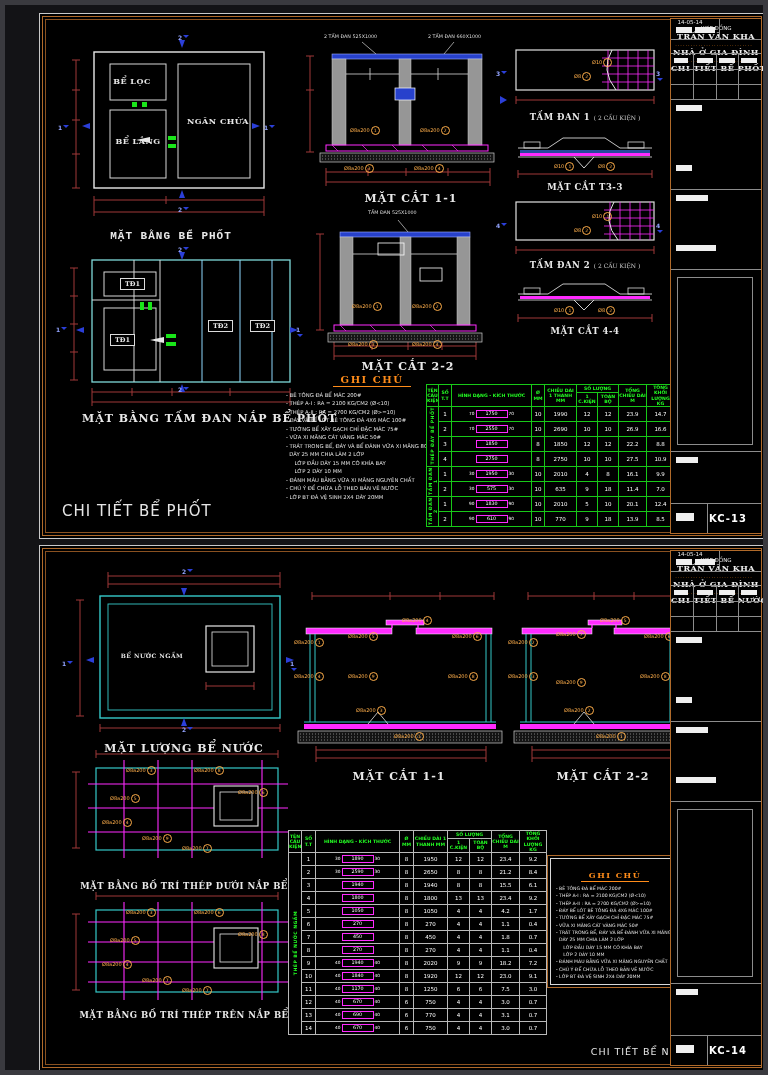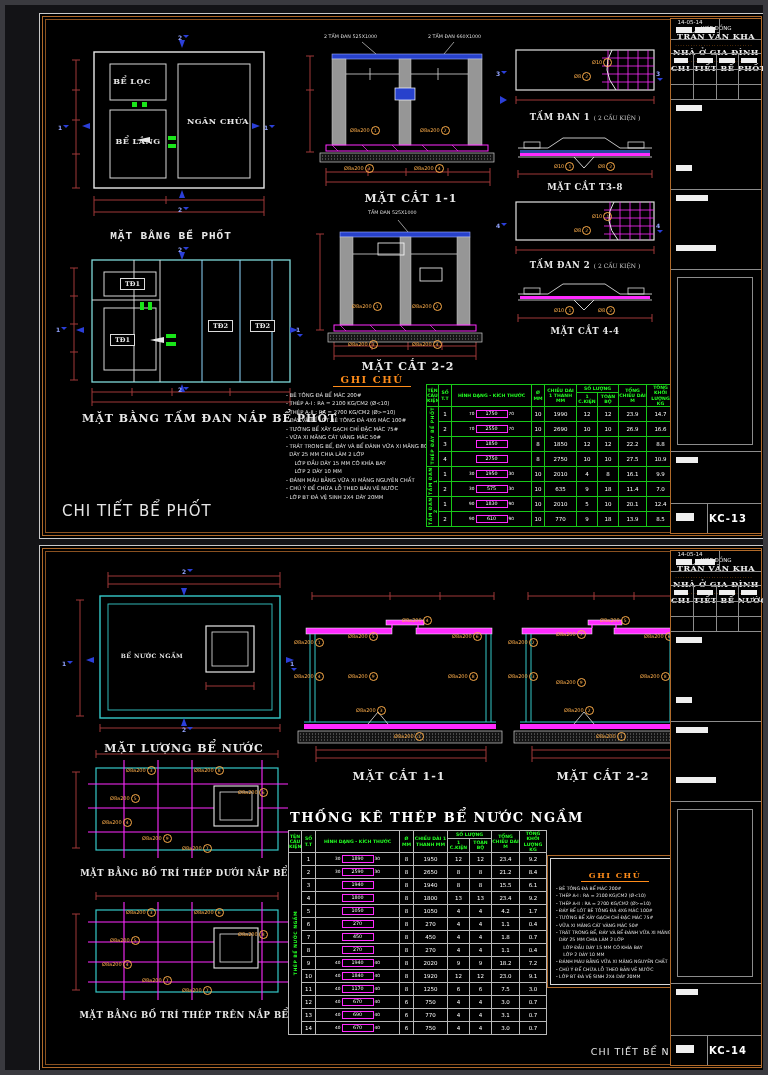--- a/index.html
+++ b/index.html
@@ -280,21 +280,21 @@
         <rect x="12" y="23" width="130" height="3" fill="#ff2bff"></rect>
         <line x1="10" y1="27" x2="144" y2="27" stroke="#e8e8e8" stroke-width=".8"></line>
         <polyline points="66,27 76,38 86,27" fill="none" stroke="#e8e8e8" stroke-width=".9"></polyline>
         <g stroke="#a03838" stroke-width="1">
           <line x1="10" y1="44" x2="144" y2="44"></line>
             <line x1="10" y1="40" x2="10" y2="48"></line>
             <line x1="144" y1="40" x2="144" y2="48"></line>
         </g>
       </svg>
     <span class="co" style="left: 46px; top: 32px;">Ø10<span class="n">1</span></span><span class="co" style="left: 90px; top: 32px;">Ø8<span class="n">2</span></span></div>
-    <div class="abs vtitle sm" style="left:488px;top:168px;width:114px;">MẶT CẮT T3-8</div>
+    <div class="abs vtitle sm" style="left:488px;top:168px;width:114px;">MẶT CẮT T3-3</div>
 
     <div class="abs" style="left:464px;top:184px;width:162px;height:62px;">
       <svg width="162" height="62" viewBox="0 0 162 62">
         <rect x="12" y="4" width="138" height="38" fill="none" stroke="#e2e2e2" stroke-width="1.2"></rect>
         <g stroke="#ff2bff" stroke-width=".8">
           <line x1="106" y1="4" x2="106" y2="42"></line>
             <line x1="116" y1="4" x2="116" y2="42"></line>
           <line x1="126" y1="4" x2="126" y2="42"></line>
             <line x1="136" y1="4" x2="136" y2="42"></line>
             <line x1="146" y1="4" x2="146" y2="42"></line>
@@ -639,21 +639,21 @@
             <line x1="22" y1="84" x2="222" y2="84"></line>
           <line x1="58" y1="12" x2="58" y2="110"></line>
             <line x1="92" y1="12" x2="92" y2="110"></line>
           <line x1="126" y1="12" x2="126" y2="110"></line>
             <line x1="196" y1="12" x2="196" y2="110"></line>
         </g>
         <rect x="148" y="38" width="44" height="40" fill="#000" stroke="#e8e8e8" stroke-width="1.1"></rect>
         <rect x="154" y="44" width="32" height="28" fill="none" stroke="#e8e8e8" stroke-width=".8"></rect>
       </svg>
     <span class="co" style="left: 60px; top: 18px;">Ø8a200<span class="n">3</span></span><span class="co" style="left: 128px; top: 18px;">Ø8a200<span class="n">8</span></span><span class="co" style="left: 44px; top: 46px;">Ø8a200<span class="n">5</span></span><span class="co" style="left: 172px; top: 40px;">Ø8a200<span class="n">6</span></span><span class="co" style="left: 36px; top: 70px;">Ø8a200<span class="n">4</span></span><span class="co" style="left: 76px; top: 86px;">Ø8a200<span class="n">9</span></span><span class="co" style="left: 116px; top: 96px;">Ø8a200<span class="n">7</span></span></div>
-    <div class="abs vtitle sm" style="left:36px;top:322px;width:216px;">MẶT BẰNG BỐ TRÍ THÉP DƯỚI NẮP BỂ</div>
+    <div class="abs vtitle sm" style="left:36px;top:335px;width:216px;">MẶT BẰNG BỐ TRÍ THÉP DƯỚI NẮP BỂ</div>
 
     <div class="abs" style="left:26px;top:344px;width:238px;height:118px;">
       <svg width="238" height="118" viewBox="0 0 238 118">
         <g stroke="#a03838" stroke-width="1">
           <line x1="30" y1="6" x2="212" y2="6"></line>
             <line x1="30" y1="2" x2="30" y2="10"></line>
             <line x1="212" y1="2" x2="212" y2="10"></line>
           <line x1="10" y1="24" x2="10" y2="100"></line>
             <line x1="6" y1="24" x2="14" y2="24"></line>
             <line x1="6" y1="100" x2="14" y2="100"></line>
@@ -668,21 +668,20 @@
             <line x1="92" y1="12" x2="92" y2="110"></line>
           <line x1="126" y1="12" x2="126" y2="110"></line>
             <line x1="196" y1="12" x2="196" y2="110"></line>
         </g>
         <rect x="148" y="38" width="44" height="40" fill="#000" stroke="#e8e8e8" stroke-width="1.1"></rect>
         <rect x="154" y="44" width="32" height="28" fill="none" stroke="#e8e8e8" stroke-width=".8"></rect>
       </svg>
     <span class="co" style="left: 60px; top: 18px;">Ø8a200<span class="n">3</span></span><span class="co" style="left: 128px; top: 18px;">Ø8a200<span class="n">6</span></span><span class="co" style="left: 44px; top: 46px;">Ø8a200<span class="n">5</span></span><span class="co" style="left: 172px; top: 40px;">Ø8a200<span class="n">8</span></span><span class="co" style="left: 36px; top: 70px;">Ø8a200<span class="n">4</span></span><span class="co" style="left: 76px; top: 86px;">Ø8a200<span class="n">7</span></span><span class="co" style="left: 116px; top: 96px;">Ø8a200<span class="n">7</span></span></div>
     <div class="abs vtitle sm" style="left:36px;top:464px;width:216px;">MẶT BẰNG BỐ TRÍ THÉP TRÊN NẮP BỂ</div>
 
-    <div class="abs ttitle" style="left:250px;top:264px;width:262px;">THỐNG KÊ THÉP BỂ NƯỚC NGẦM</div>
     <div class="abs" style="left:248px;top:284px;">
         <table class="stat wht" style="width: 258px;">
           <colgroup>
             <col style="width: 13px;">
             <col style="width: 14px;">
             <col style="width: 84px;">
             <col style="width: 14px;">
             <col style="width: 34px;">
             <col style="width: 22px;">
             <col style="width: 22px;">

